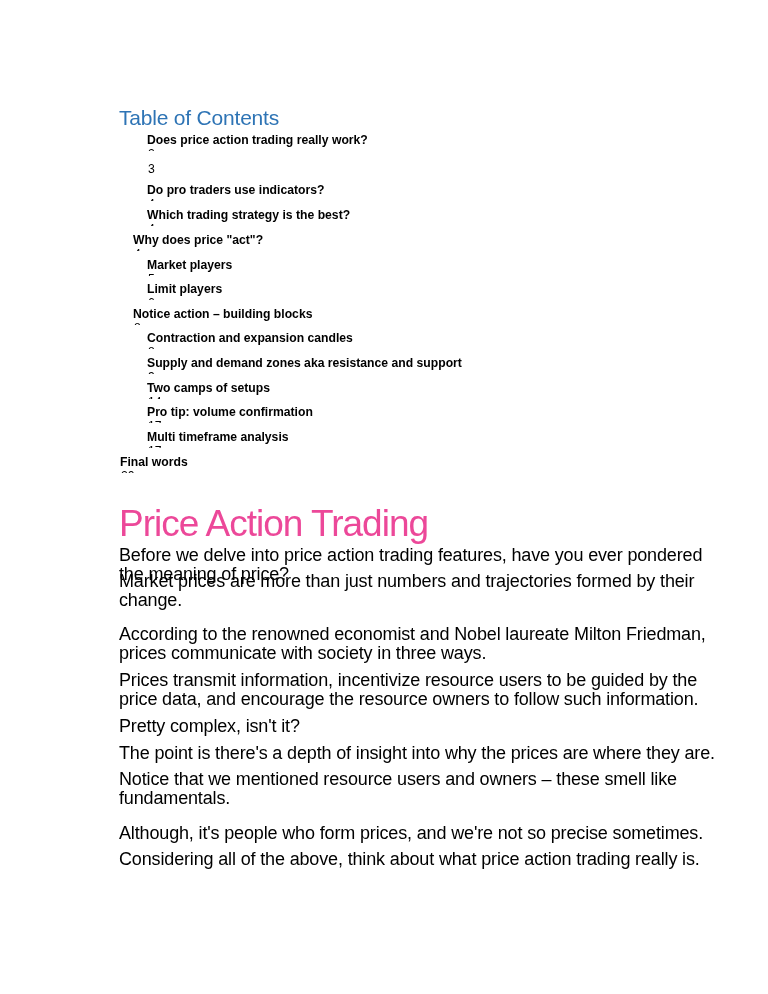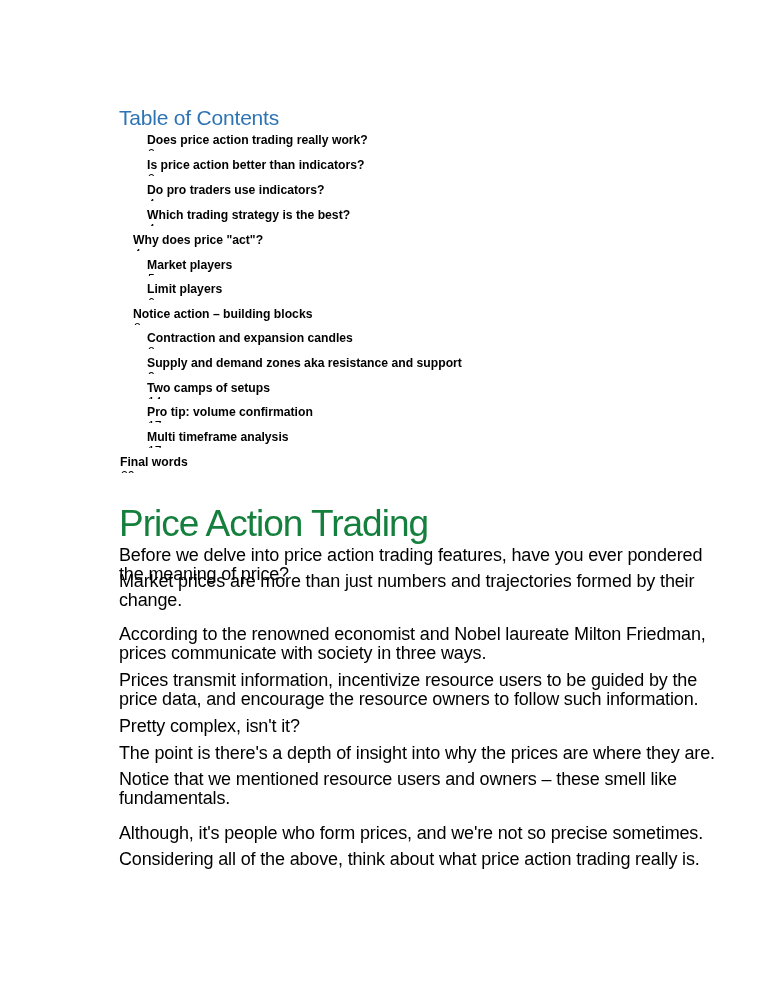--- a/index.html
+++ b/index.html
@@ -84,21 +84,21 @@
 
     .main-heading {
       position: absolute;
       left: 90px;
       top: 500px;
       margin: 0;
       font-size: 37px;
       font-weight: normal;
       letter-spacing: -1px;
       line-height: 48px;
-      color: #15803d;
+      color: #ec4899;
     }
     .body-para {
       position: absolute;
       left: 90px;
       width: 600px;
       margin: 0;
       font-size: 18px;
       line-height: 19px;
       color: #000;
       letter-spacing: -0.15px;
@@ -111,21 +111,20 @@
 
   <h2 class="toc-title">Table of Contents</h2>
 
   <div class="toc">
     <a class="toc-entry lvl3" style="top:3px">
       <span class="label">Does price action trading really work?</span>
       <span class="dots"></span>
       <span class="page-num">2</span>
     </a>
     <a class="toc-entry lvl3" style="top:28px">
-      <span class="label">Is price action better than indicators?</span>
       <span class="dots"></span>
       <span class="page-num">3</span>
     </a>
     <a class="toc-entry lvl3" style="top:53px">
       <span class="label">Do pro traders use indicators?</span>
       <span class="dots"></span>
       <span class="page-num">4</span>
     </a>
     <a class="toc-entry lvl3" style="top:78px">
       <span class="label">Which trading strategy is the best?</span>

